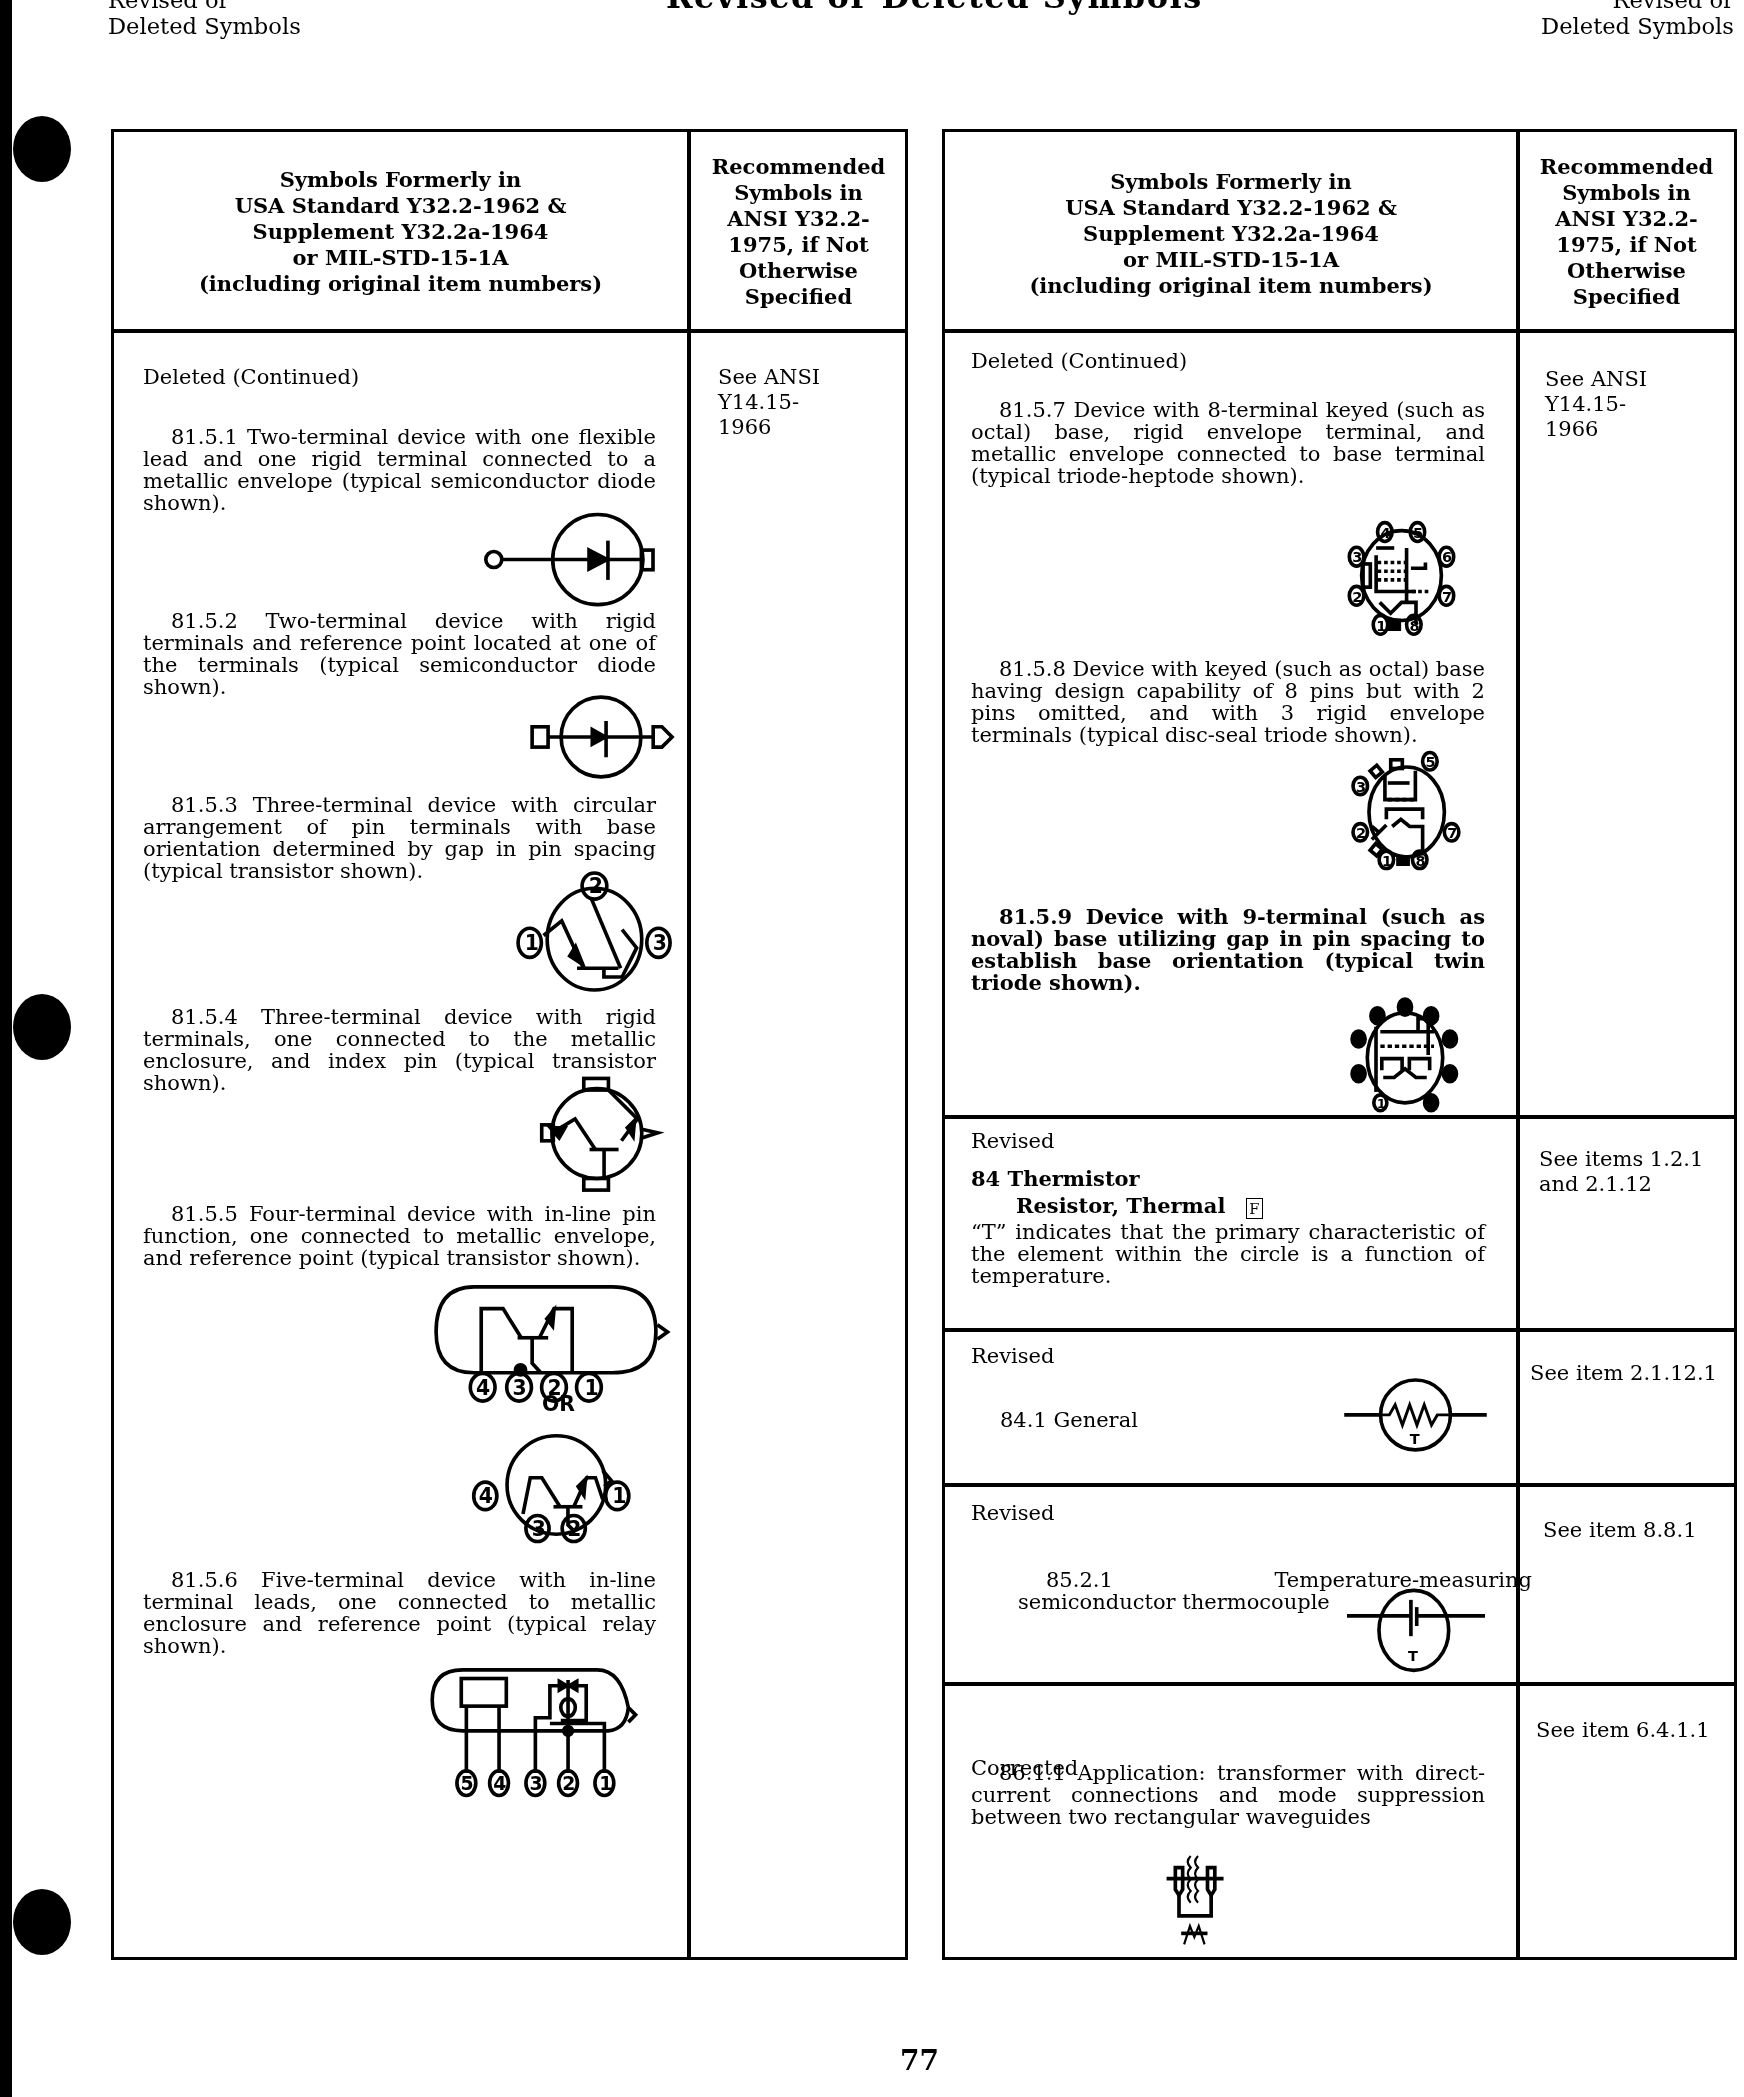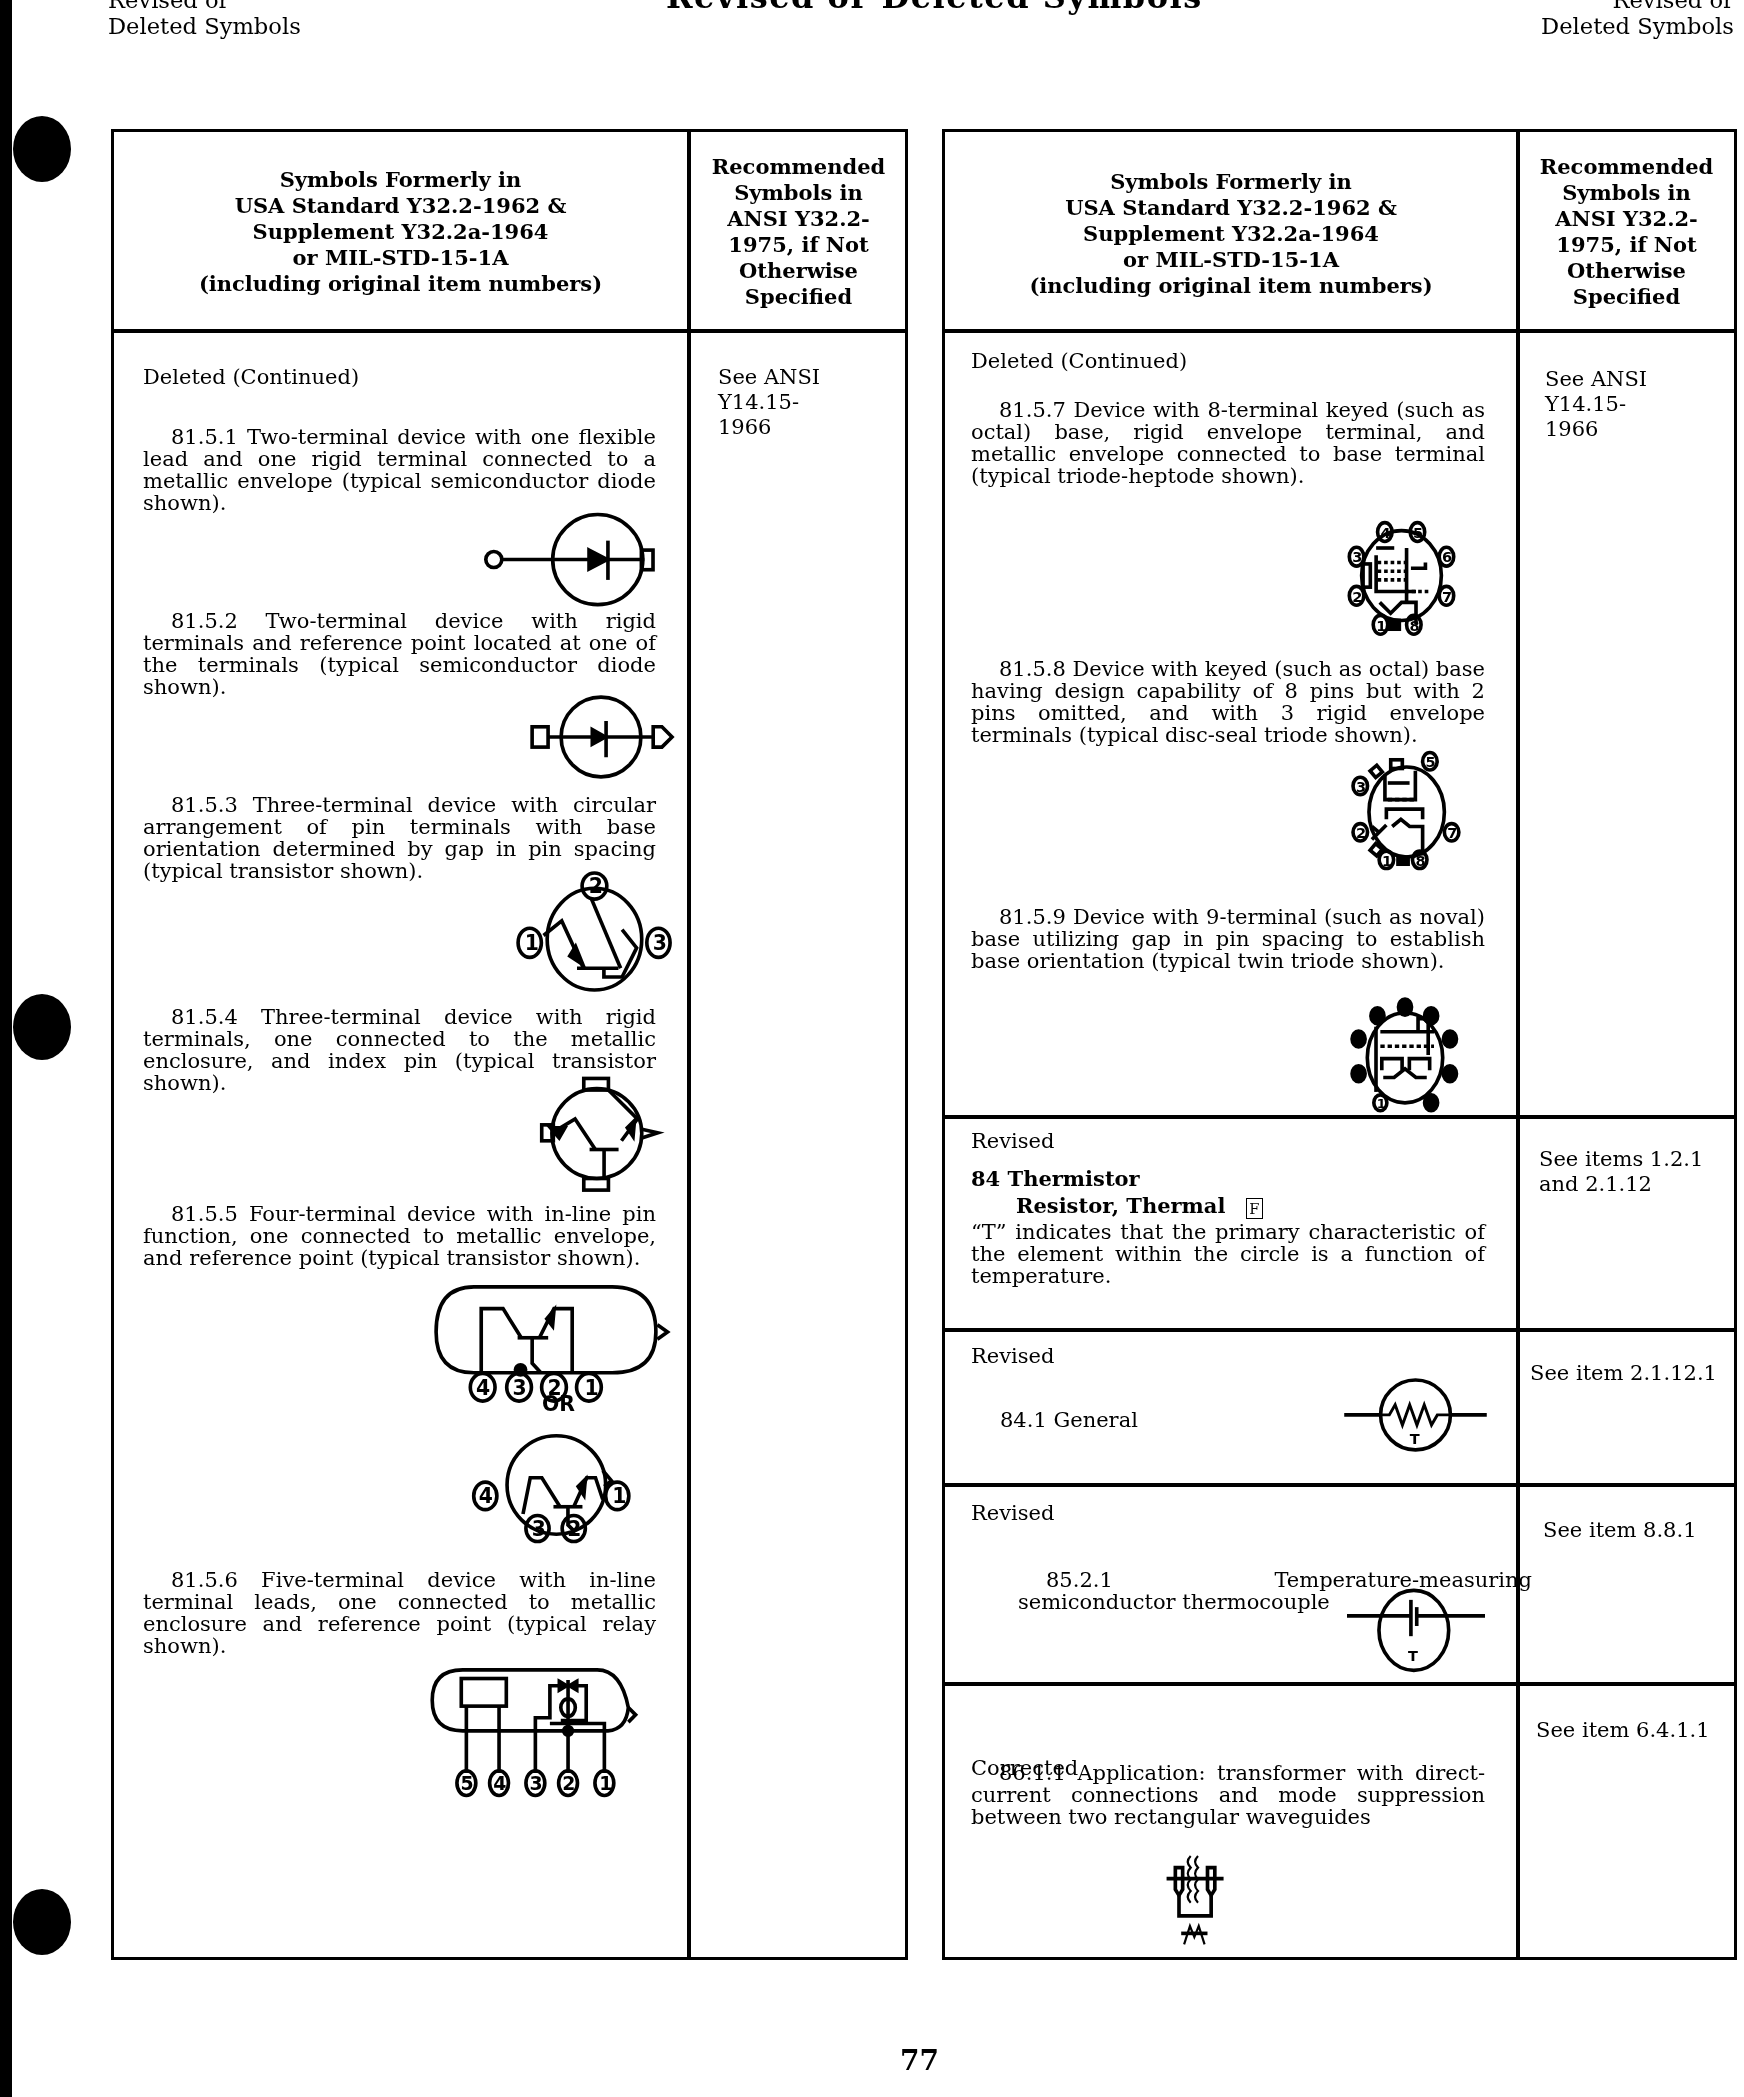--- a/index.html
+++ b/index.html
@@ -211,21 +211,21 @@
 </div>
 
 <div class="abs label" style="left:971px; top:348px;">Deleted (Continued)</div>
 <div class="abs rec" style="left:1545px; top:367px;">
   <div>See ANSI</div>
   <div>Y14.15-</div>
   <div>1966</div>
 </div>
 <div class="abs body indent" style="left:971px; top:399px; width:514px;">81.5.7 Device with 8-terminal keyed (such as octal) base, rigid envelope terminal, and metallic envelope connected to base terminal (typical triode-heptode shown).</div>
 <div class="abs body indent" style="left:971px; top:658px; width:514px;">81.5.8 Device with keyed (such as octal) base having design capability of 8 pins but with 2 pins omitted, and with 3 rigid envelope terminals (typical disc-seal triode shown).</div>
-<div class="abs body indent" style="left:971px; top:906px; width:514px;">81.5.9 Device with 9-terminal (such as noval) base utilizing gap in pin spacing to establish base orientation (typical twin triode shown).</div>
+<div class="abs body indent" style="left:971px; top:906px; width:514px;font-weight:bold;">81.5.9 Device with 9-terminal (such as noval) base utilizing gap in pin spacing to establish base orientation (typical twin triode shown).</div>
 
 <svg style="left:1347px; top:519px;" width="109" height="116" viewBox="0 0 150 160">
   <ellipse cx="75" cy="78" rx="55" ry="62"></ellipse>
   <rect x="22" y="62" width="10" height="32"></rect>
   <path d="M40 40 h25"></path>
   <path d="M40 50 v50 h55"></path>
   <line x1="42" y1="60" x2="80" y2="60" stroke-dasharray="5 4"></line>
   <line x1="42" y1="72" x2="80" y2="72" stroke-dasharray="5 4"></line>
   <line x1="42" y1="84" x2="80" y2="84" stroke-dasharray="5 4"></line>
   <path d="M82 40 v75"></path>

